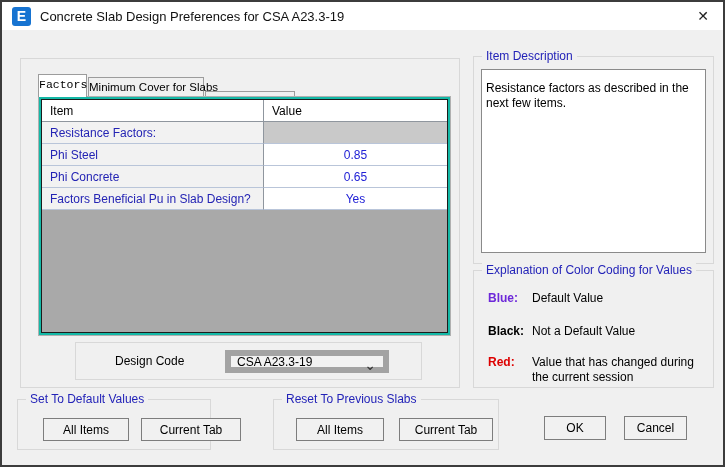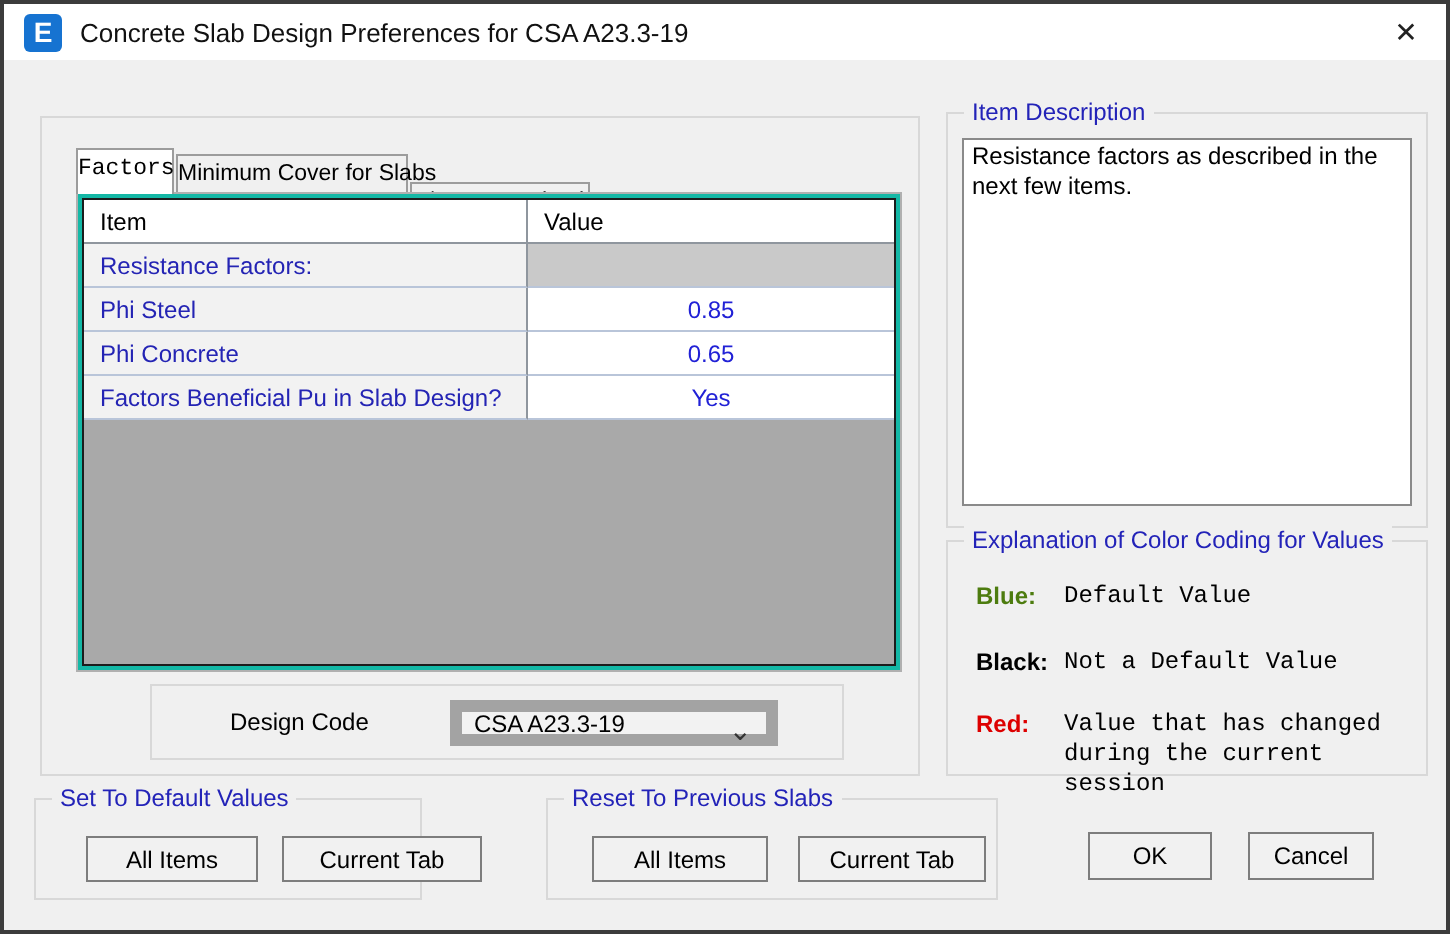--- a/index.html
+++ b/index.html
@@ -44,27 +44,27 @@
     border:1px solid #d8d8d8;box-sizing:border-box;}
   .design-label{position:absolute;left:39px;top:11px;color:#000;}
   .combo{position:absolute;left:149px;top:7px;width:164px;height:23px;box-sizing:border-box;
     border:6px solid #a3a3a3;background:#f2f2f2;display:flex;align-items:center;padding-left:6px;}
   .combo .chevron{position:absolute;right:7px;top:1px;color:#333;font-size:14px;}
   
   .btn{position:absolute;box-sizing:border-box;border:1px solid #7d7d7d;background:#f1f1f1;
     text-align:center;padding-top:4px;height:23px;cursor:default;}
   
   .desc-box{position:absolute;left:7px;top:12px;width:225px;height:184px;background:#fff;
-    border:1px solid #8a8a8a;box-sizing:border-box;padding:1px 4px;line-height:15px;color:#000;
+    border:1px solid #8a8a8a;box-sizing:border-box;padding:11px 4px;line-height:15px;color:#000;
     overflow:hidden;}
   
   .cc-row{position:absolute;left:14px;display:flex;}
   .cc-label{font-weight:bold;width:44px;flex:0 0 44px;}
-  .cc-text{color:#000;width:170px;line-height:15px;font-family:Liberation Mono, monospace;}
-  .cc-blue .cc-label{color:#4d7c0f;}
+  .cc-text{color:#000;width:170px;line-height:15px;}
+  .cc-blue .cc-label{color:#6d28d9;}
   .cc-black .cc-label{color:#000;}
   .cc-red .cc-label{color:#dd0000;}
 </style>
 </head>
 <body>
 
 <div class="dialog">
 
   <div class="titlebar">
     <div class="app-icon">E</div>

